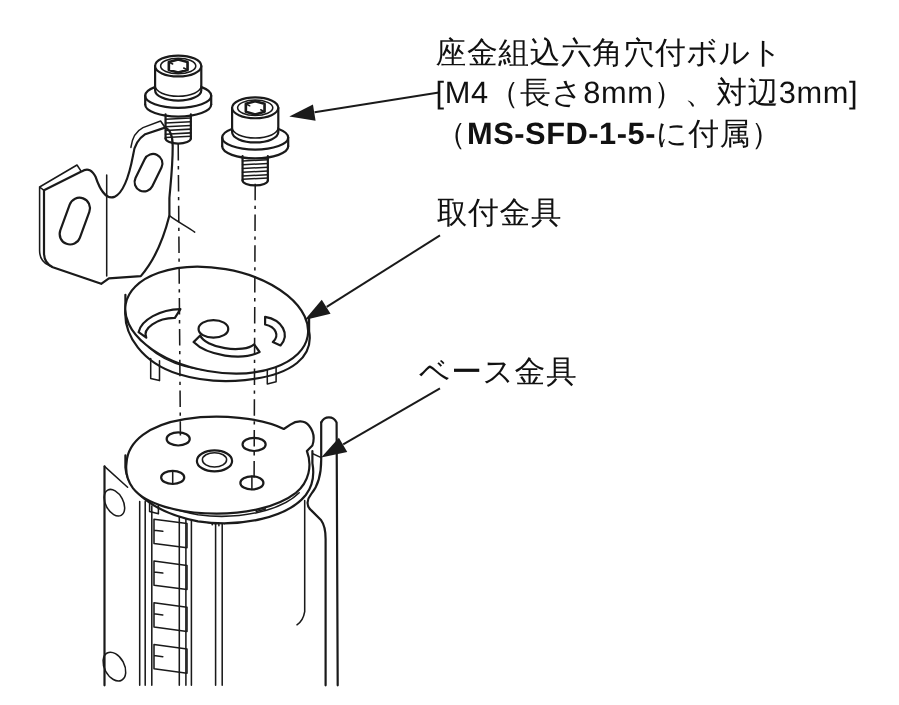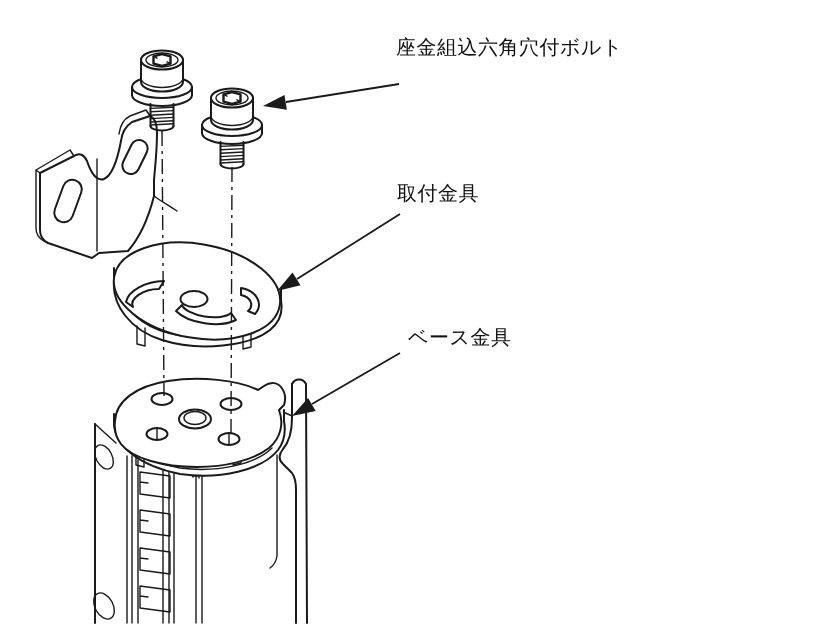--- a/index.html
+++ b/index.html
@@ -2,21 +2,21 @@
 <html lang="ja"><head>
 <meta charset="utf-8">
 <style>
   html,body{margin:0;padding:0;background:#fff;}
   .canvas{
     position:relative;width:817px;height:641px;background:#ffffff;
     font-family:"Liberation Sans","DejaVu Sans",sans-serif;overflow:hidden;
   }
   .drawing{position:absolute;left:0;top:0;}
   .lbl{
-    position:absolute;color:#111;font-size:20px;line-height:37px;
+    position:absolute;color:#111;font-size:28px;line-height:37px;
     white-space:nowrap;letter-spacing:0.5px;
   }
   .lbl .bold{font-weight:700;}
   svg .ln{fill:none;stroke:#1a1a1a;stroke-width:2;stroke-linecap:round;stroke-linejoin:round;}
   svg .fw{fill:#ffffff;stroke:#1a1a1a;stroke-width:2;stroke-linecap:round;stroke-linejoin:round;}
   svg .thin{fill:none;stroke:#1a1a1a;stroke-width:1.4;stroke-linecap:round;stroke-linejoin:round;}
   svg .cl{fill:none;stroke:#1a1a1a;stroke-width:1.4;stroke-dasharray:15 5 3 5;}
   svg .ldr{fill:none;stroke:#1a1a1a;stroke-width:1.8;}
   svg .ah{fill:#1a1a1a;stroke:none;}
 </style>
@@ -153,19 +153,21 @@
       <polygon class="ah" points="277,291 292.5,272.4 300.5,285.2"></polygon>
     </g>
     <g>
       <path class="ldr" d="M 400,353 L 312,404"></path>
       <polygon class="ah" points="292,416 308.1,397.9 315.7,410.9"></polygon>
     </g>
   </svg>
 
   <div class="lbl" style="left:396px;top:29px;">
     <div>座金組込六角穴付ボルト</div>
+    <div>[M4（長さ8mm）、対辺3mm]</div>
+    <div><span>（</span><span class="bold">MS-SFD-1-5-</span><span>に付属）</span></div>
   </div>
 
   <div class="lbl" style="left:397px;top:175px;">取付金具</div>
 
-  <div class="lbl" style="left:408px;top:319px;">ベース金具</div>
+  <div class="lbl" style="left:381px;top:319px;">ベース金具</div>
 
 </div>
 
 </body></html>

